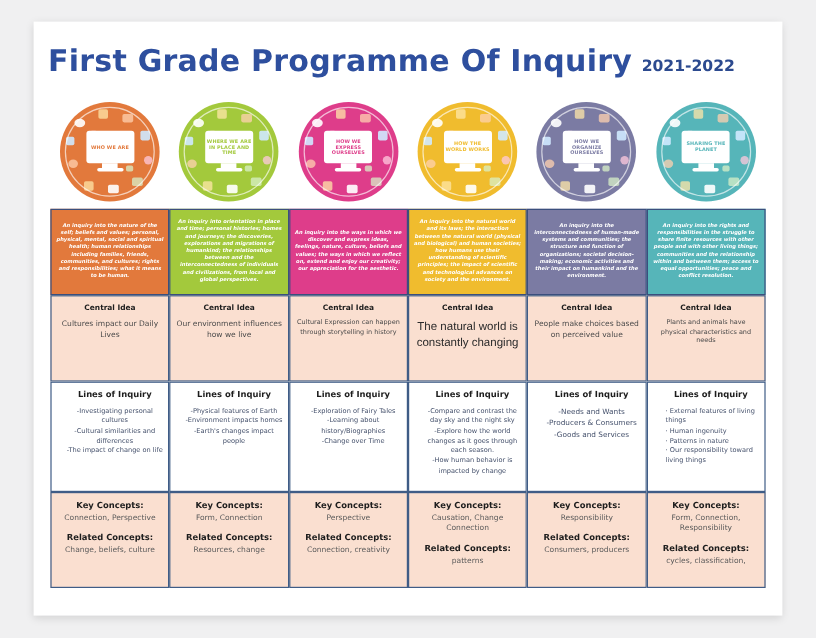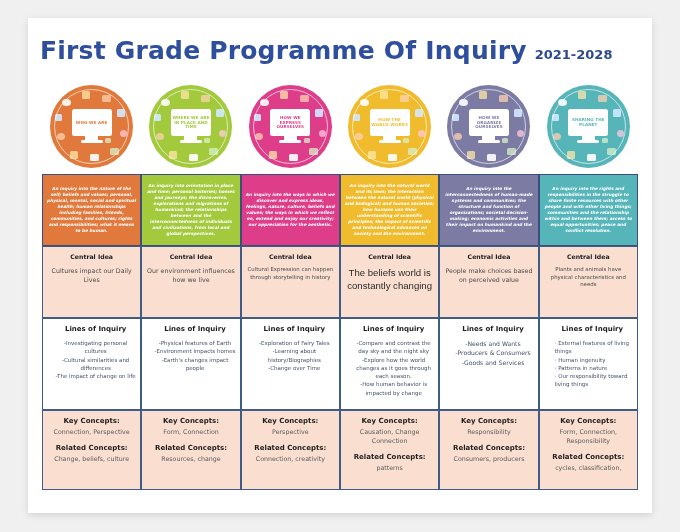--- a/index.html
+++ b/index.html
@@ -224,21 +224,21 @@
     color: #5a5a5a;
   }
 </style>
 </head>
 <body>
 
 <div id="page">
 
   <div id="title-row">
     <div id="doc-title">First Grade Programme Of Inquiry</div>
-    <div id="doc-year">2021-2028</div>
+    <div id="doc-year">2021-2022</div>
   </div>
 
   <div id="grid">
       <div class="col">
         <div class="badge-cell">
           <div class="badge" style="background: rgb(226, 121, 60);">
             <div class="badge-icons">
               <span class="ico" style="left: 14%; top: 18%; width: 9px; height: 7px; background: rgb(255, 255, 255); opacity: 0.9; border-radius: 50%;"></span>
               <span class="ico" style="left: 38%; top: 8%; width: 8px; height: 8px; background: rgb(255, 231, 168); opacity: 0.75;"></span>
               <span class="ico" style="left: 62%; top: 13%; width: 9px; height: 7px; background: rgb(255, 210, 176); opacity: 0.75;"></span>
@@ -401,21 +401,21 @@
               <div class="monitor-stand"></div>
               <div class="monitor-base"></div>
             </div>
           </div>
         </div>
         <div class="desc-cell" style="background: rgb(240, 188, 46);">
           <div class="desc-text">An inquiry into the natural world and its laws; the interaction between the natural world (physical and biological) and human societies; how humans use their understanding of scientific principles; the impact of scientific and technological advances on society and the environment.</div>
         </div>
         <div class="cell ci-cell">
           <div class="hdr small">Central Idea</div>
-          <div class="body-text big">The beliefs world is constantly changing</div>
+          <div class="body-text big">The natural world is constantly changing</div>
         </div>
         <div class="cell white loi-cell">
           <div class="hdr">Lines of Inquiry</div>
           <div class="loi-text tight">-Compare and contrast the day sky and the night sky</div>
           <div class="loi-text tight">-Explore how the world changes as it goes through each season.</div>
           <div class="loi-text tight">-How human behavior is impacted by change</div>
         </div>
         <div class="cell kc-cell">
           <div class="hdr" style="margin-bottom: 3px;">Key Concepts:</div>
           <div class="kc-val">Causation, Change Connection</div>

